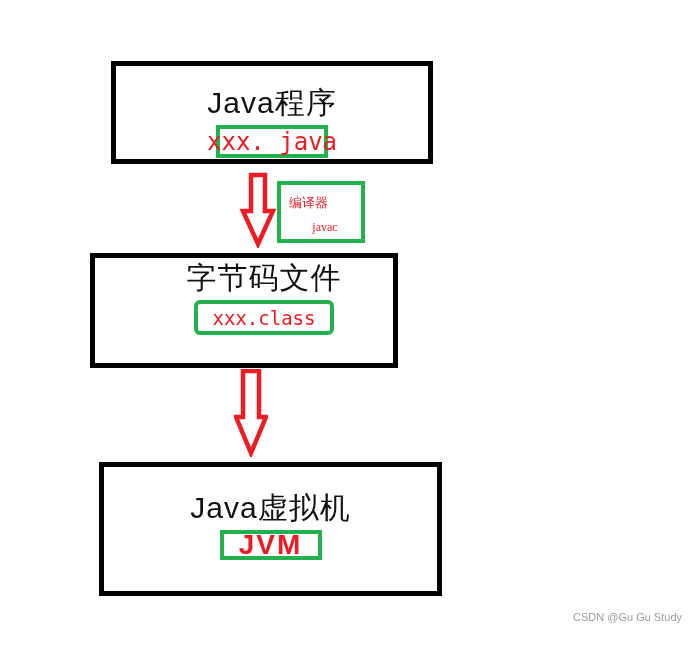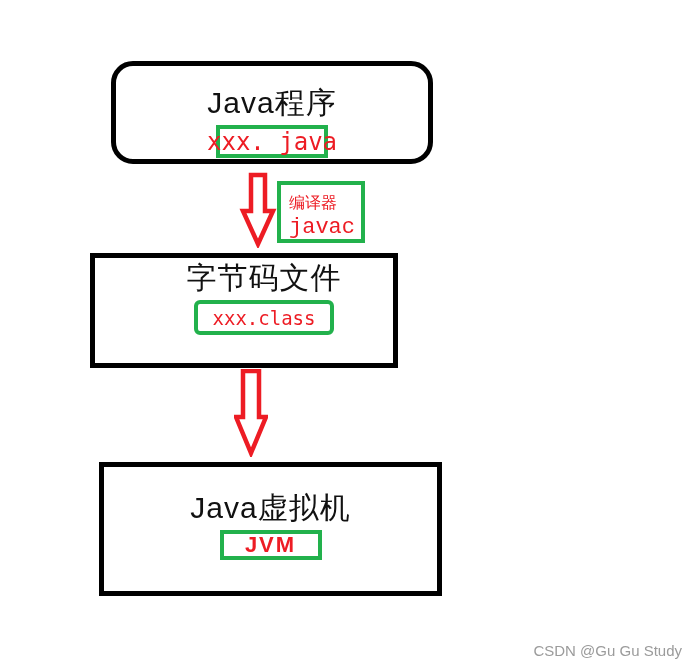--- a/index.html
+++ b/index.html
@@ -45,26 +45,26 @@
     display:flex;
     align-items:center;
     justify-content:center;
     margin-top:2px;
     background:var(--background);
     white-space:nowrap;
   }
   .tag-mono{
     font-family:"DejaVu Sans Mono","Liberation Mono",monospace;
   }
-  #node-java-program{left:111px;top:61px;width:322px;height:103px;padding-top:17px;border-radius:22px;}
+  #node-java-program{left:111px;top:61px;width:322px;height:103px;padding-top:17px;}
   #node-java-program .tag{width:112px;height:33px;font-size:24px;}
   #node-bytecode{left:90px;top:253px;width:308px;height:115px;padding-left:40px;}
   #node-bytecode .tag{width:140px;height:35px;font-size:19px;border-radius:6px;}
   #node-jvm{left:99px;top:462px;width:343px;height:134px;padding-top:21px;text-align:right;}
-  #node-jvm .tag{width:102px;height:30px;font-size:22px;font-weight:bold;letter-spacing:2px;}
+  #node-jvm .tag{width:102px;height:30px;font-size:28px;font-weight:bold;letter-spacing:2px;}
   .arrow{position:absolute;}
   .arrow path{
     fill:#ffffff;
     stroke:var(--arrow);
     stroke-width:4.5;
     stroke-linejoin:miter;
   }
   #arrow-1{left:239px;top:172px;}
   #arrow-2{left:234px;top:369px;}
   .edge-label{
@@ -73,35 +73,36 @@
     top:181px;
     width:88px;
     height:62px;
     box-sizing:border-box;
     border:4px solid var(--tag-border);
     color:var(--accent-text);
     padding:5px 0 0 8px;
     background:var(--background);
   }
   .edge-label-line1{
-    font-size:16px;
+    font-size:13px;
     line-height:25px;
     white-space:nowrap;
   }
   .edge-label-line2{
-    font-family:Liberation Mono, monospace;
-    font-size:22px;
+    font-family:Liberation Serif, serif;
+    font-size:12px;
     line-height:25px;
     white-space:nowrap;
+    text-align:center;
   }
   .watermark{
     position:absolute;
     right:8px;
-    top:642px;
-    font-size:15px;
+    top:611px;
+    font-size:11px;
     color:var(--watermark-text);
     white-space:nowrap;
     margin-left:38px;
   }
 </style>
 </head>
 <body>
 
 <div class="canvas">
 

